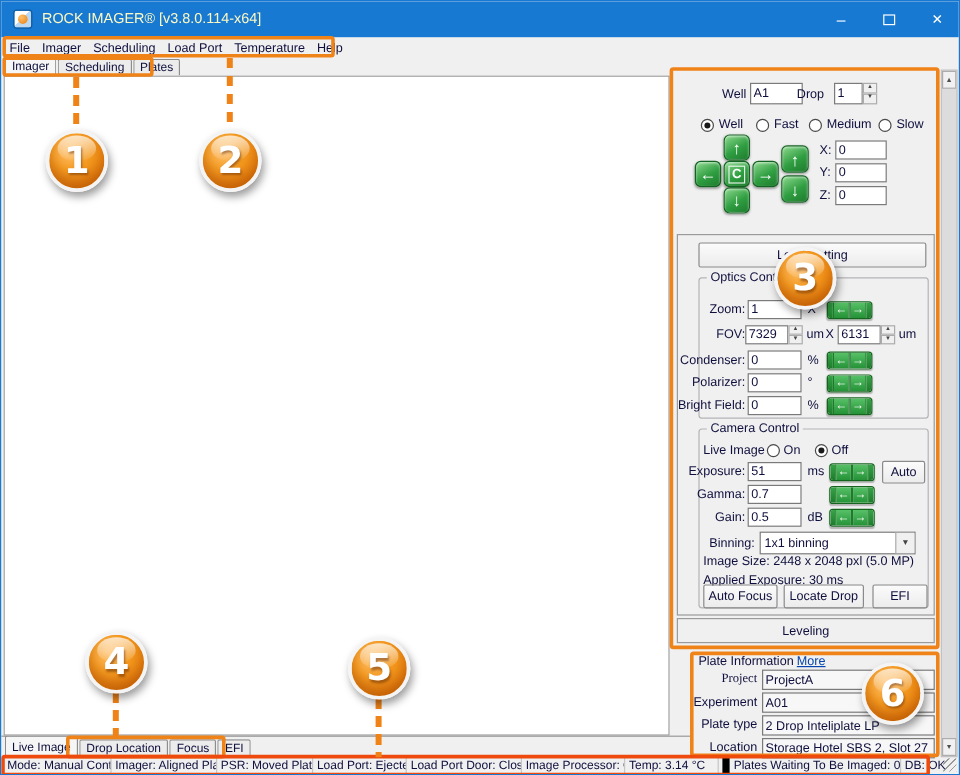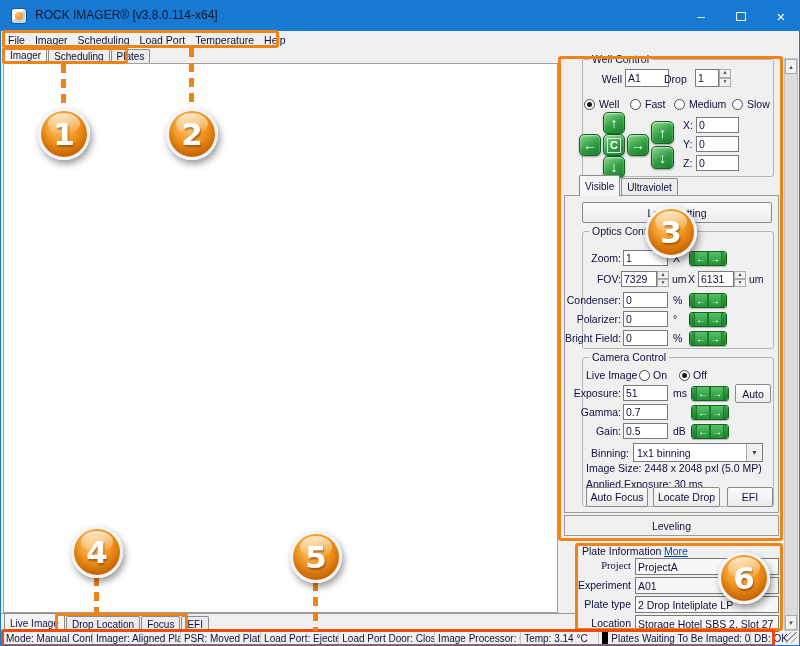--- a/index.html
+++ b/index.html
@@ -3,21 +3,21 @@
 <meta charset="utf-8">
 <style>
   html,body{margin:0;padding:0;background:#4a4a4a;}
   *{box-sizing:border-box;}
   #app{position:relative;width:800px;height:646px;background:#f0f0f0;
        border:1px solid #1779d2;overflow:hidden;
        font-family:"Liberation Sans","DejaVu Sans",sans-serif;color:#0f0f3d;}
   .abs{position:absolute;}
   
   .titlebar{position:absolute;left:0;top:0;width:100%;height:30px;background:#1779d2;
-            display:flex;align-items:center;color:#0f172a;font-size:12px;}
+            display:flex;align-items:center;color:#fef9c3;font-size:12px;}
   .appicon{position:absolute;left:10px;top:7px;width:16px;height:16px;border-radius:3px;
            background:linear-gradient(135deg,#ffffff 0 45%,#bcd8f2 45% 100%);border:1px solid #0d5ca3;}
   .appicon::after{content:"";position:absolute;left:3px;top:3px;width:8px;height:8px;border-radius:50%;
            background:radial-gradient(circle at 35% 30%,#ffc06a,#e87f0d);}
   .wtitle{position:absolute;left:34px;top:7px;white-space:nowrap;}
   .winbtn{position:absolute;top:0;width:40px;height:30px;display:flex;align-items:center;justify-content:center;color:#fff;font-size:13px;}
   .maxglyph{width:10px;height:9px;border:1px solid #fff;display:block;}
   
   .menubar{position:absolute;left:2px;top:31px;height:16px;display:flex;align-items:center;font-size:10.5px;}
   .menuitem{padding:0 5px;white-space:nowrap;}
@@ -115,23 +115,20 @@
         <span>Scheduling</span>
       </div>
     <div class="tab">
         <span>Plates</span>
       </div>
   </div>
 
   <div class="canvas"></div>
   <div class="btmline"></div>
 
-  <div class="group" style="left:581px;top:58px;width:192px;height:118px;">
-    <span class="gtitle">Well Control</span>
-  </div>
   <span class="rl" style="left:580px;top:72px;width:41px;">Well</span>
   <input class="tin" style="left: 624px; top: 68px; width: 44px; height: 18px;" value="A1">
   <span class="lbl" style="left:663px;top:72px;">Drop</span>
   <input class="tin" style="left: 694px; top: 68px; width: 24px; height: 18px;" value="1">
   <div class="spin" style="left:718px;top:68px;height:18px;">
     <span>▲</span>
     <span>▼</span>
   </div>
 
   <span class="radio sel" style="left:583px;top:98px;"></span>
@@ -165,28 +162,20 @@
       <span>↓</span>
     </div>
 
   <span class="lbl" style="left:682px;top:118px;">X:</span>
   <input class="tin" style="left: 695px; top: 116px; width: 43px; height: 16px;" value="0">
   <span class="lbl" style="left:682px;top:137px;">Y:</span>
   <input class="tin" style="left: 695px; top: 135px; width: 43px; height: 16px;" value="0">
   <span class="lbl" style="left:682px;top:156px;">Z:</span>
   <input class="tin" style="left: 695px; top: 154px; width: 43px; height: 16px;" value="0">
 
-  <div class="tabstrip" style="left:578px;top:174px;height:21px;">
-    <div class="tab active" style="height:21px;">
-        <span>Visible</span>
-      </div>
-    <div class="tab" style="height:18px;">
-        <span>Ultraviolet</span>
-      </div>
-  </div>
   <div class="abs" style="left:563px;top:194px;width:215px;height:318px;border:1px solid #9a9a9a;background:#f0f0f0;"></div>
 
   <div class="btn" style="left:581px;top:201px;width:190px;height:21px;">
     <span>Load Setting</span>
   </div>
 
   <div class="group" style="left:581px;top:230px;width:192px;height:118px;">
     <span class="gtitle">Optics Control</span>
   </div>
   <span class="rl" style="left:558px;top:251px;width:62px;">Zoom:</span>

